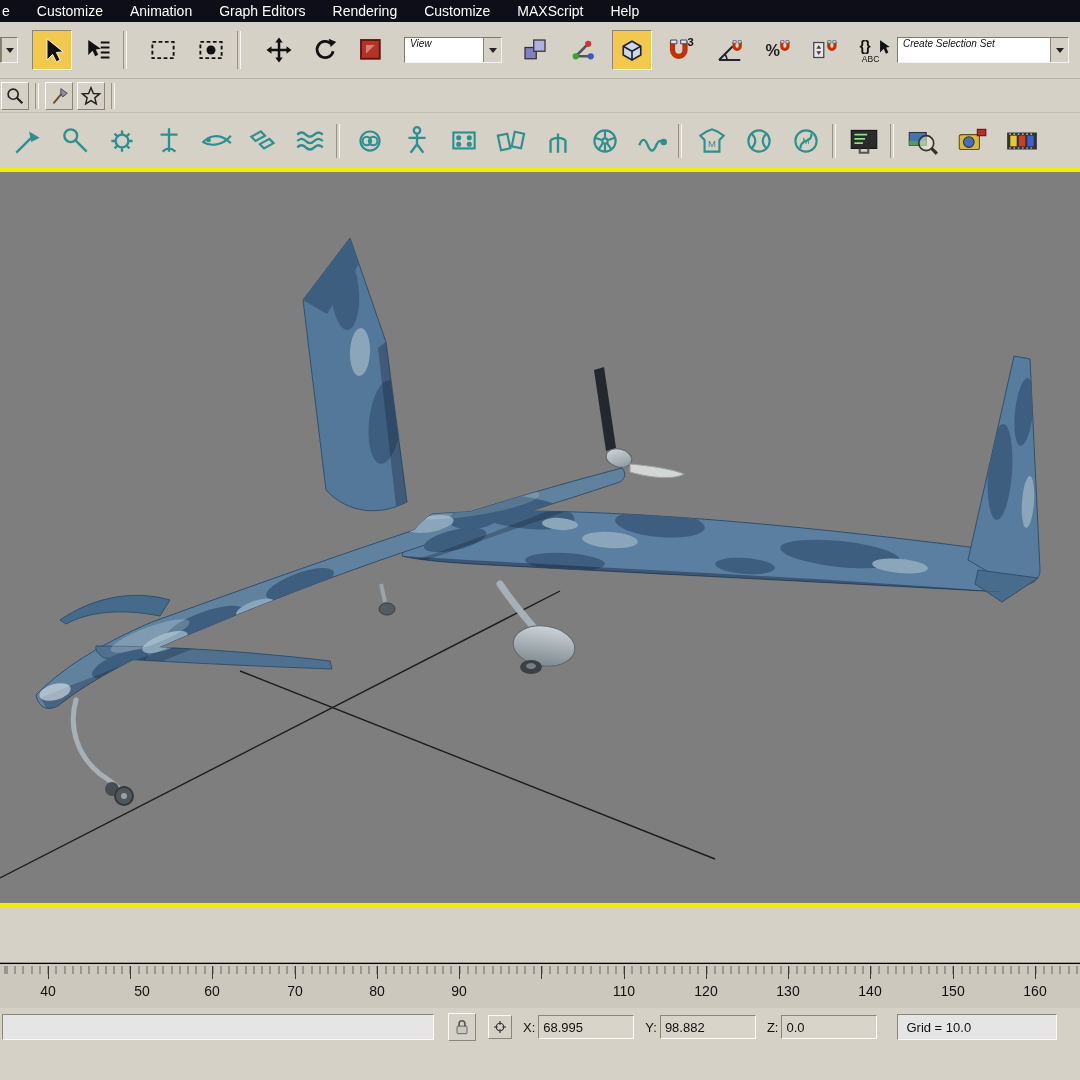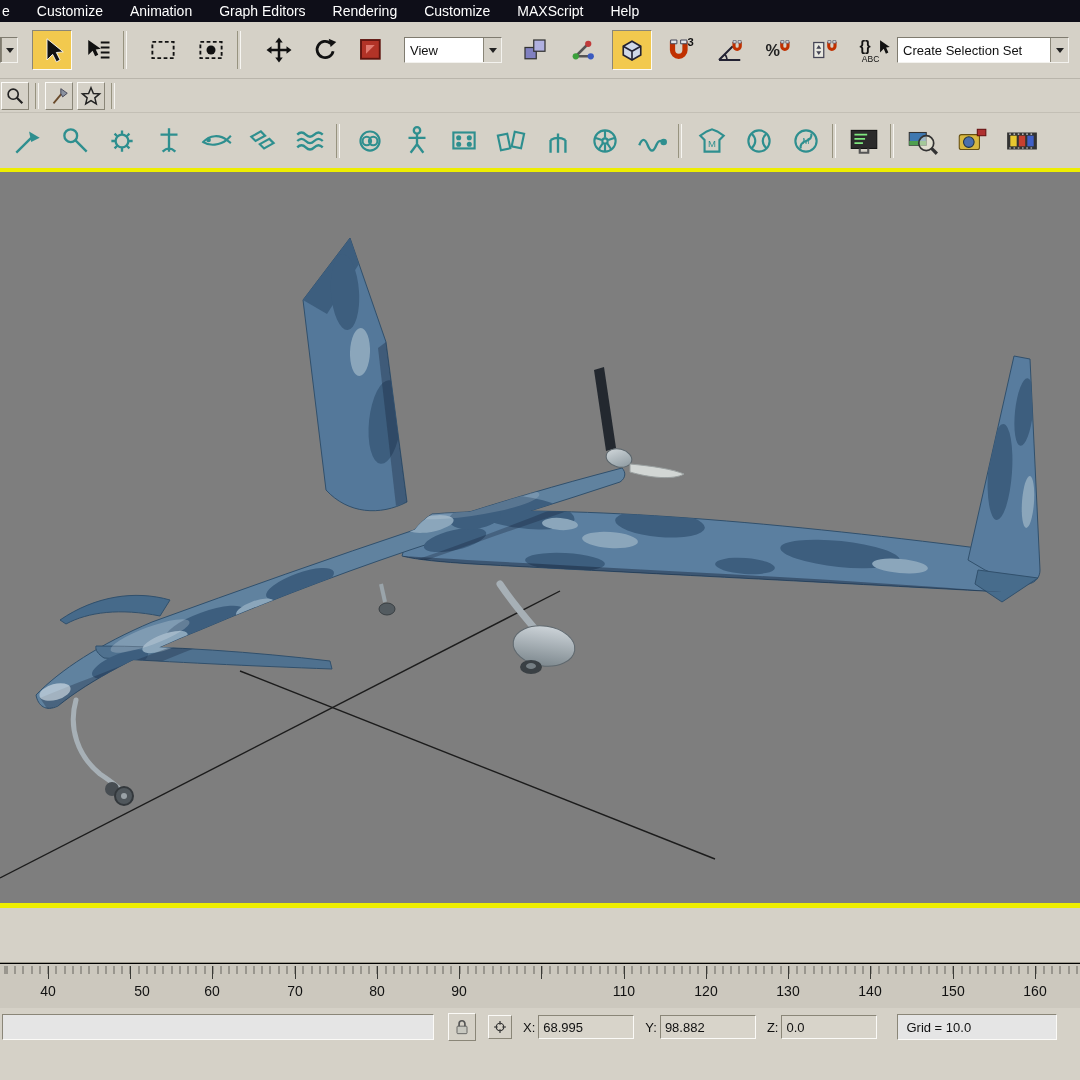--- a/index.html
+++ b/index.html
@@ -21,21 +21,21 @@
             display:flex;align-items:center;overflow:hidden;}
   .tb-btn{width:38px;height:38px;display:flex;align-items:center;justify-content:center;flex:0 0 auto;}
   .tb-btn.active{background:#f2c94e;border:1px solid;border-color:#8a8678 #fbfaf7 #fbfaf7 #8a8678;}
   .tb3-btn{width:36px;height:42px;display:flex;align-items:center;justify-content:center;flex:0 0 auto;margin-left:11px;}
   .sm-btn{width:26px;height:26px;display:flex;align-items:center;justify-content:center;
           background:#d5d1c7;border:1px solid;border-color:#fbfaf7 #8a8678 #8a8678 #fbfaf7;flex:0 0 auto;}
   .vsep{width:2px;height:38px;border-left:1px solid #97937f;border-right:1px solid #f6f5f1;margin:0 7px;flex:0 0 auto;}
   .vsep3{width:2px;height:34px;border-left:1px solid #97937f;border-right:1px solid #f6f5f1;margin:0 8px;flex:0 0 auto;}
 
   .combo{height:24px;background:#fff;border:1px solid;border-color:#7f7b6f #f3f2ee #f3f2ee #7f7b6f;
-         display:flex;align-items:center;font-size:13px;color:#111;flex:0 0 auto;}
+         display:flex;align-items:flex-start;font-size:10px;color:#111;flex:0 0 auto;font-style:italic;}
   .combo .txt{flex:1;padding:0 5px;overflow:hidden;white-space:nowrap;}
   .combo-arrow{width:17px;height:100%;background:#d5d1c7;border-left:1px solid #8a8678;
                display:flex;align-items:center;justify-content:center;}
   .tri-down{width:0;height:0;border:4px solid transparent;border-top:5px solid #222;margin-top:5px;}
 
   
   .viewport{position:absolute;top:168px;left:0;right:0;height:740px;background:#7e7e7e;
             border-top:4px solid #eeee00;border-bottom:5px solid #eeee00;box-sizing:border-box;}
 
   

